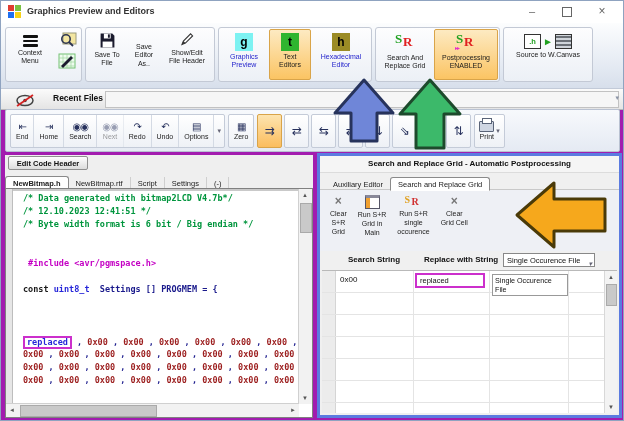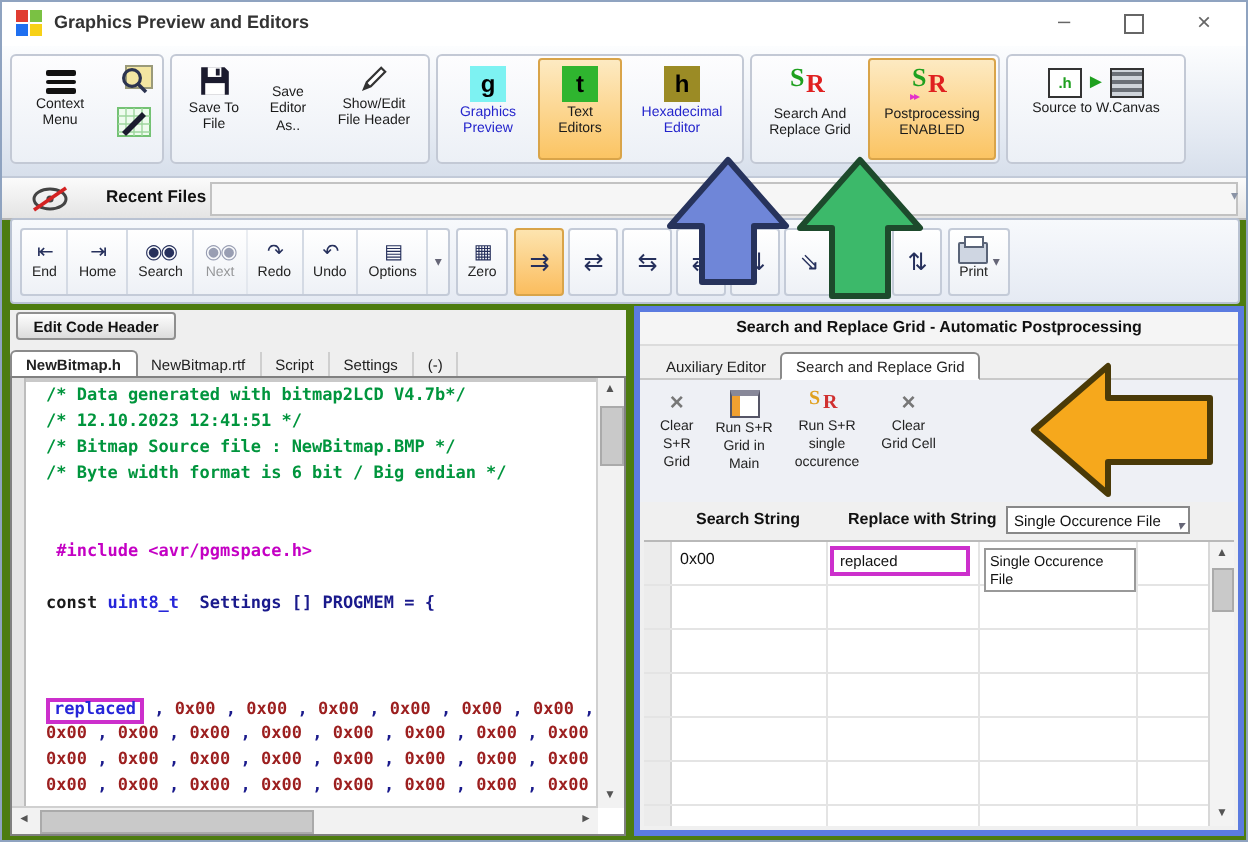--- a/index.html
+++ b/index.html
@@ -1,16 +1,16 @@
 <!DOCTYPE html>
 <html><head>
 <meta charset="utf-8">
 <style>
   html,body{margin:0;padding:0;background:#dde3ec;font-family:"Liberation Sans",sans-serif;}
-  #app{position:relative;width:624px;height:421px;background:#4d7c0f;border:1px solid #8fa3c0;box-sizing:border-box;overflow:hidden;}
+  #app{position:relative;width:624px;height:421px;background:#a21caf;border:1px solid #8fa3c0;box-sizing:border-box;overflow:hidden;}
   
   .titlebar{position:absolute;left:0;top:0;width:100%;height:22px;background:#ffffff;border-bottom:1px solid #d8d8d8;}
   .appicon{position:absolute;left:7px;top:4px;width:13px;height:13px;display:grid;grid-template-columns:6px 6px;grid-template-rows:6px 6px;gap:1px;}
   .appicon i{display:block;}
   .appicon i:nth-child(1){background:#e03c31;}.appicon i:nth-child(2){background:#7ac143;}
   .appicon i:nth-child(3){background:#1f6ff0;}.appicon i:nth-child(4){background:#f7d117;}
   .apptitle{position:absolute;left:26px;top:5px;font-size:9px;font-weight:bold;color:#333;}
   .wctl{position:absolute;top:0;width:30px;height:22px;text-align:center;line-height:20px;color:#666;font-size:11px;}
   .wctl.min{right:76px;}.wctl.cls{right:6px;font-size:12px;}
   .wctl.max{right:41px;}
@@ -321,21 +321,20 @@
     <div class="lp-head">
       <span class="echbtn">Edit Code Header</span>
       <span class="lp-title">Source Code Text Editor</span>
     </div>
     <div class="lp-tabs"><span class="ltab active">NewBitmap.h</span><span class="ltab">NewBitmap.rtf</span><span class="ltab">Script</span><span class="ltab">Settings</span><span class="ltab">(-)</span></div>
     <div class="codebox">
       <span class="gutter"></span>
       <div class="codecontent">
           <div class="codeline"><span class="cs-g">/* Data generated with bitmap2LCD V4.7b*/</span></div>
           <div class="codeline"><span class="cs-g">/* 12.10.2023 12:41:51 */</span></div>
-          <div class="codeline"><span class="cs-g">/* Bitmap Source file : NewBitmap.BMP */</span></div>
           <div class="codeline"><span class="cs-g">/* Byte width format is 6 bit / Big endian */</span></div>
           <div class="codeline">&nbsp;</div>
           <div class="codeline">&nbsp;</div>
           <div class="codeline"><span class="cs-m"> #include &lt;avr/pgmspace.h&gt;</span></div>
           <div class="codeline">&nbsp;</div>
           <div class="codeline"><span class="cs-k">const</span><span class="cs-k"> </span><span class="cs-b">uint8_t</span><span class="cs-k">  </span><span class="cs-n">Settings [] PROGMEM = {</span></div>
           <div class="codeline">&nbsp;</div>
           <div class="codeline">&nbsp;</div>
           <div class="codeline">&nbsp;</div>
           <div class="codeline"><span class="cs-h">replaced</span><span class="cs-n"> , </span><span class="cs-r">0x00</span><span class="cs-n"> , </span><span class="cs-r">0x00</span><span class="cs-n"> , </span><span class="cs-r">0x00</span><span class="cs-n"> , </span><span class="cs-r">0x00</span><span class="cs-n"> , </span><span class="cs-r">0x00</span><span class="cs-n"> , </span><span class="cs-r">0x00</span><span class="cs-n"> , </span></div>

